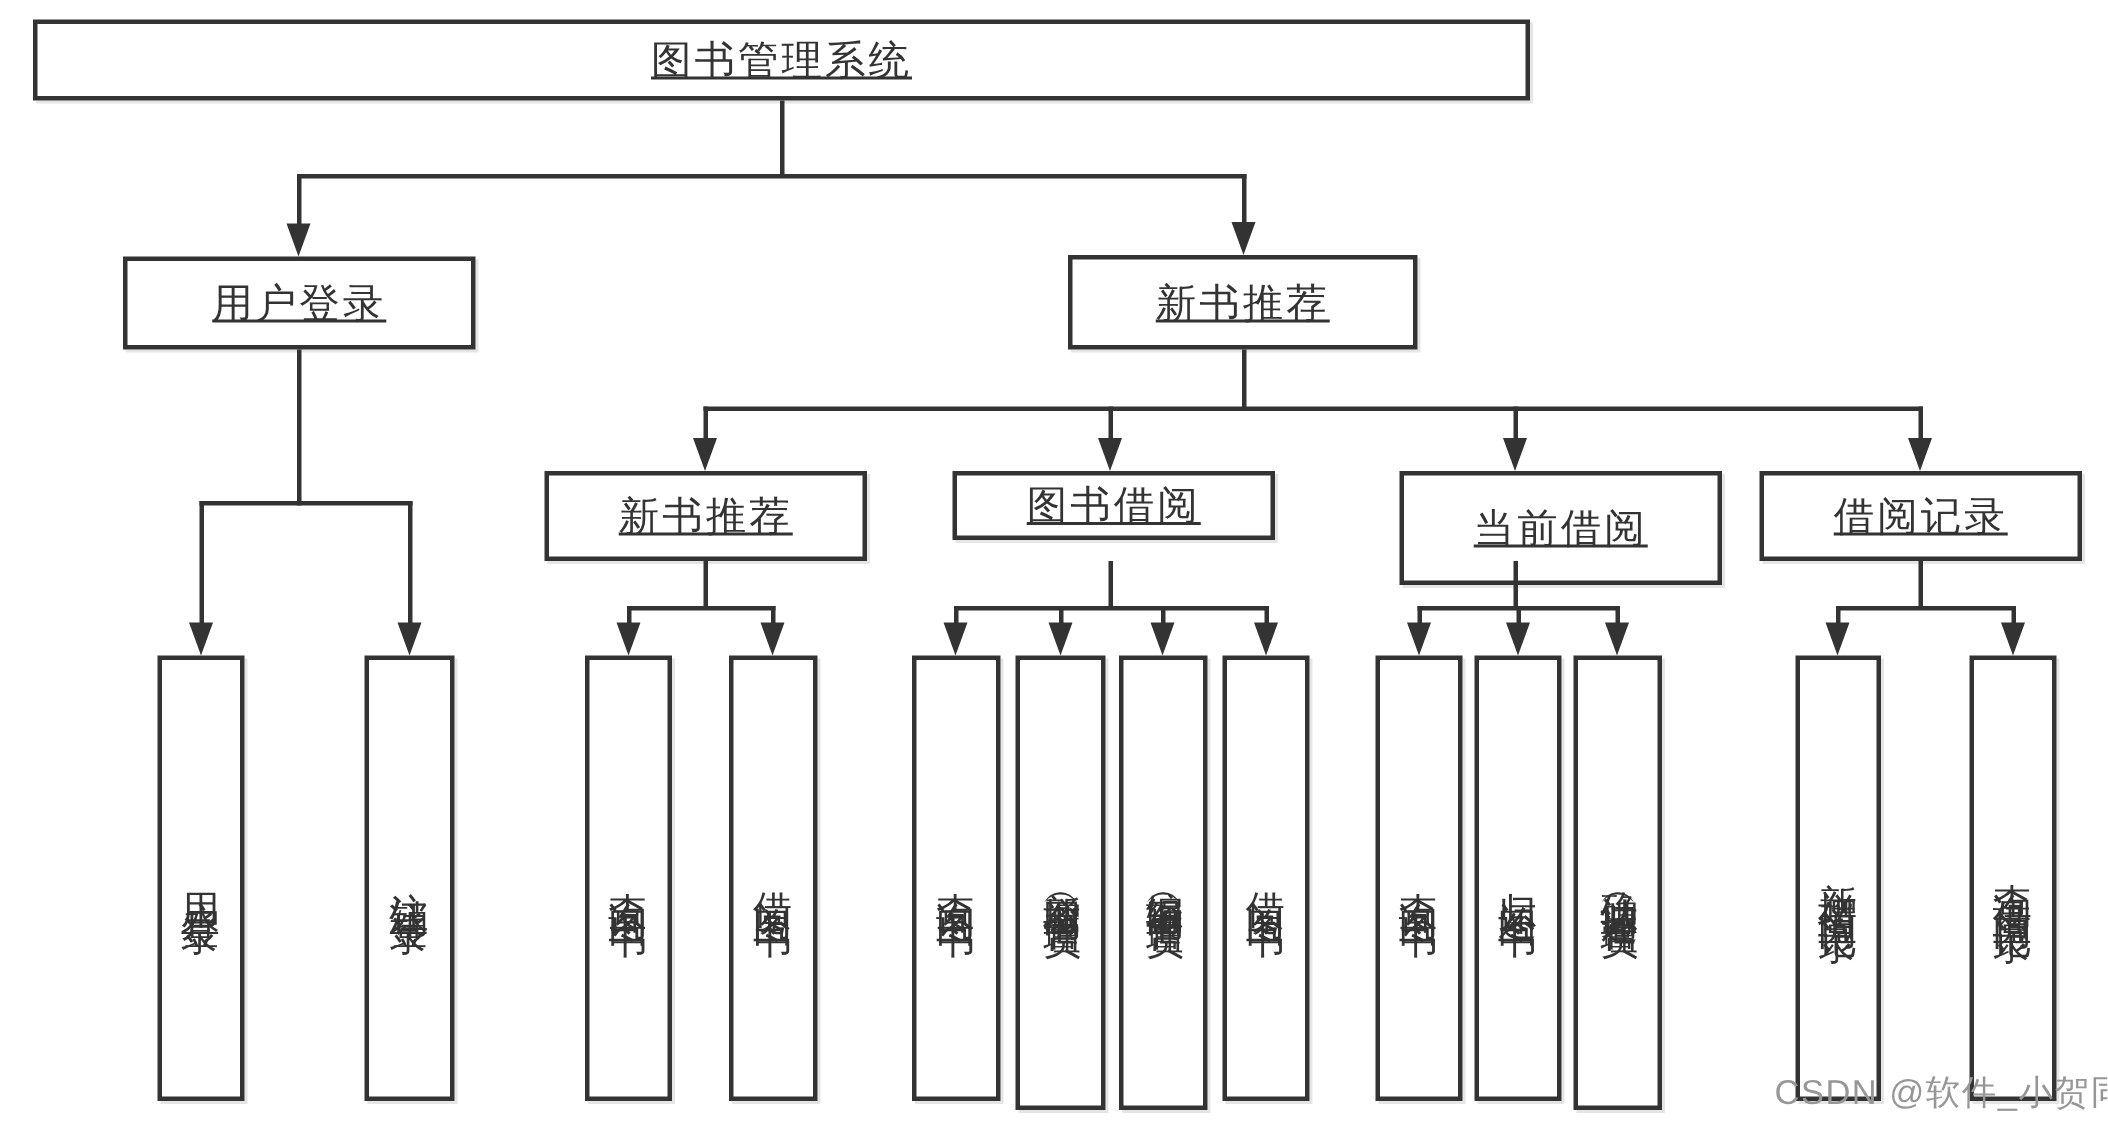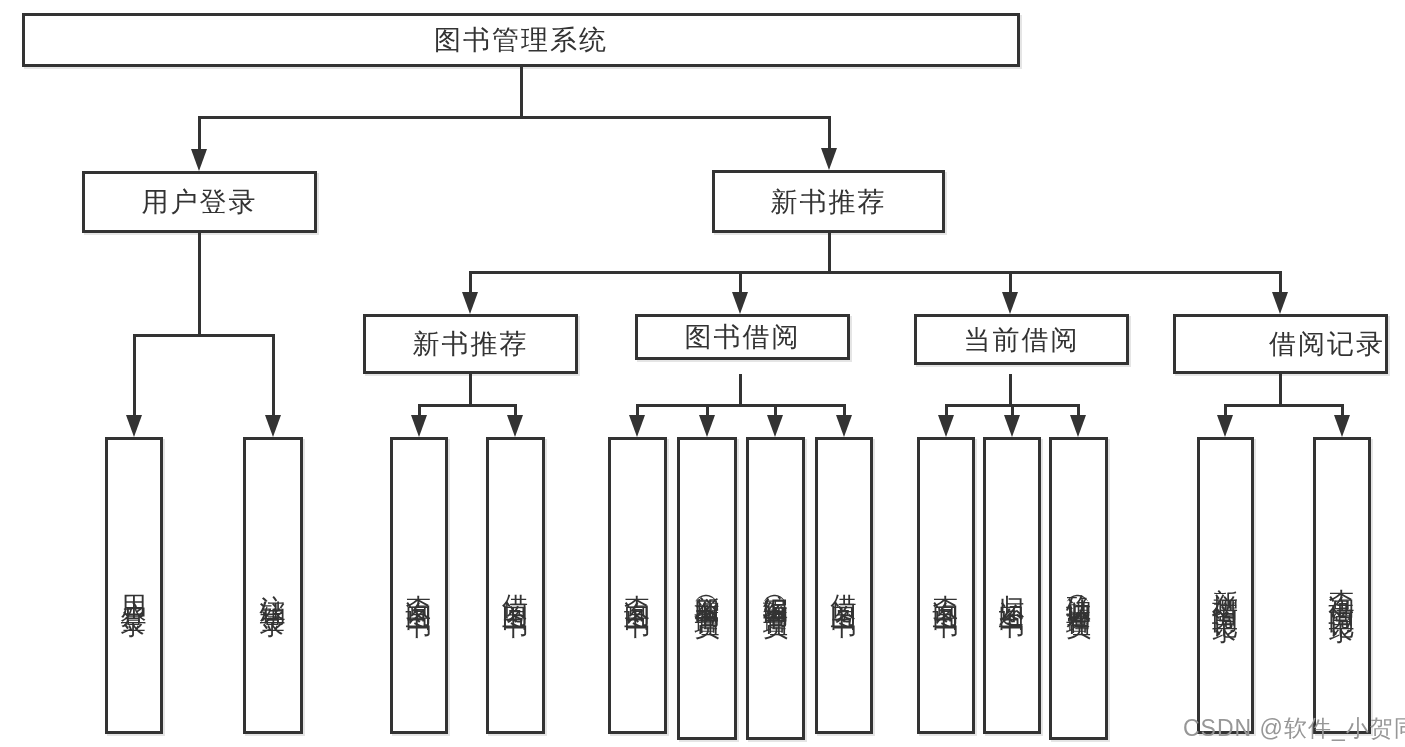--- a/index.html
+++ b/index.html
@@ -24,20 +24,21 @@
     border:3px solid var(--border);
     background:#ffffff;
     display:flex;align-items:center;justify-content:center;
     box-shadow:2px 2px 0 rgba(0,0,0,0.10);
   }
   .hlabel{
     color:var(--text);
     font-size:27px;
     letter-spacing:2px;
     white-space:nowrap;
+    text-decoration:underline;
   }
   .vlabel{
     color:var(--text);
     font-size:26px;
     letter-spacing:6px;
     writing-mode:vertical-rl;
     text-orientation:mixed;
     line-height:1;
     white-space:nowrap;
   }
@@ -81,25 +82,25 @@
   </div>
 
   <div class="node" style="left:363px;top:314px;width:215px;height:60px;">
     <span class="hlabel">新书推荐</span>
   </div>
 
   <div class="node" style="left:635px;top:314px;width:215px;height:46px;">
     <span class="hlabel">图书借阅</span>
   </div>
 
-  <div class="node" style="left:914px;top:314px;width:215px;height:51px;">
+  <div class="node" style="left:933px;top:314px;width:215px;height:76px;">
     <span class="hlabel">当前借阅</span>
   </div>
 
-  <div class="node" style="left:1173px;top:314px;width:215px;height:60px;justify-content:flex-end;">
+  <div class="node" style="left:1173px;top:314px;width:215px;height:60px;">
     <span class="hlabel">借阅记录</span>
   </div>
 
   <div class="node leaf" style="left:105px;top:437px;width:58px;height:297px;">
     <span class="vlabel">用户登录</span>
   </div>
   <div class="node leaf" style="left:243px;top:437px;width:60px;height:297px;">
     <span class="vlabel">注销登录</span>
   </div>
 

